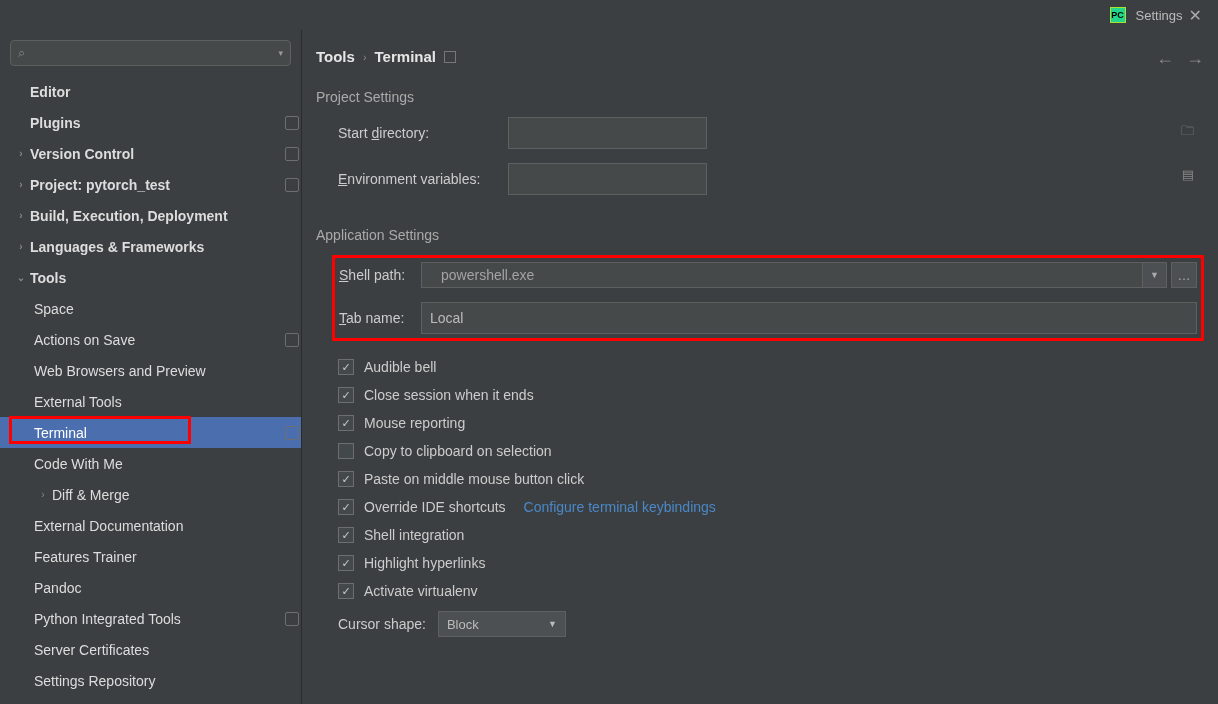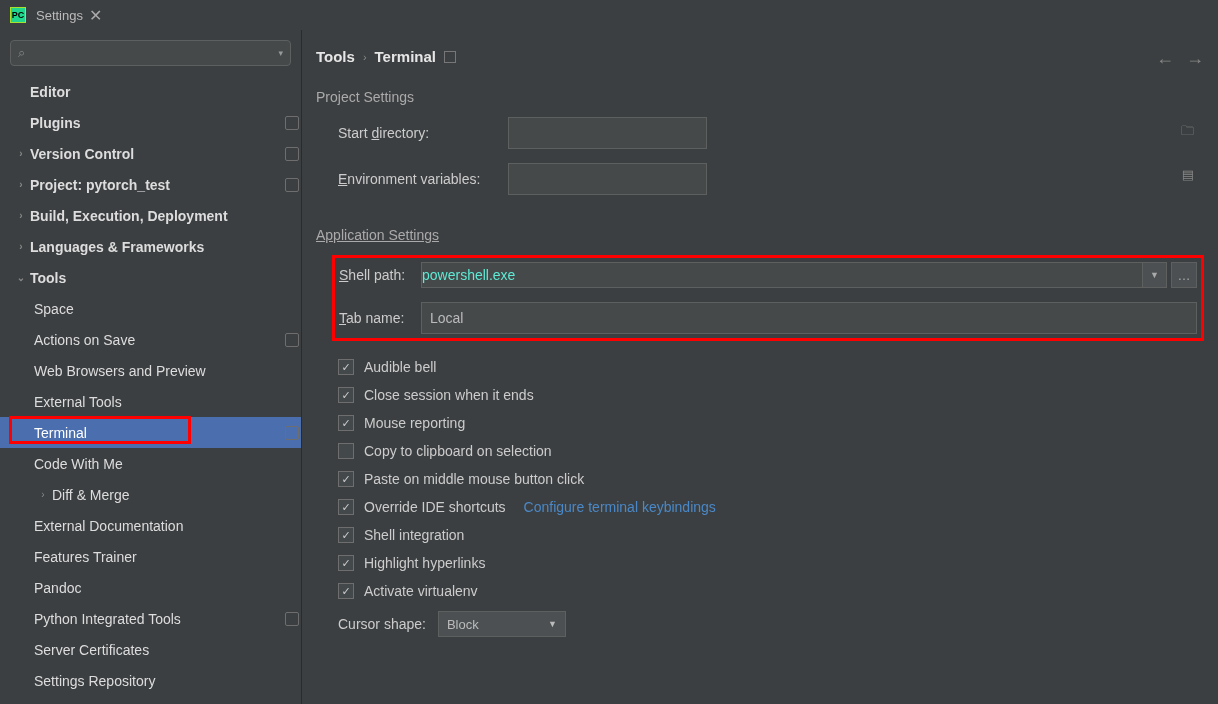--- a/index.html
+++ b/index.html
@@ -1,18 +1,18 @@
 <!DOCTYPE html>
 <html><head>
 <meta charset="utf-8">
 <style>
 * { margin: 0; padding: 0; box-sizing: border-box; font-family: "Segoe UI", Arial, sans-serif; }
 body { background: #2b2b2b; color: #bbbbbb; width: 1218px; height: 704px; overflow: hidden; }
 
-.titlebar { height: 30px; background: #3c3f41; display: flex; align-items: center; padding: 12px 10px; justify-content: flex-start; }
+.titlebar { height: 30px; background: #3c3f41; display: flex; align-items: center; padding: 12px 10px; justify-content: flex-end; }
 .titlebar-left { display: flex; align-items: center; gap: 10px; }
 .app-icon { width: 16px; height: 16px; background: #21d78d; display: inline-flex; align-items: center; justify-content: center; font-size: 9px; font-weight: bold; color: #000; border: 1px solid #a6e22e; }
 .close-btn { color: #aaa; font-size: 16px; cursor: pointer; padding: 0 6px; }
 .title-text { color: #bbbbbb; font-size: 13px; }
 
 .window { display: flex; height: calc(100% - 30px); }
 .sidebar { width: 302px; background: #3c3f41; border-right: 1px solid #2b2b2b; display: flex; flex-direction: column; }
 .search-wrap { padding: 10px; }
 .search-input { width: 100%; height: 26px; background: #45494a; border: 1px solid #5e6060; border-radius: 4px; color: #bbb; padding: 0 24px 0 8px; font-size: 12px; background-repeat: no-repeat; }
 .search-wrap { position: relative; }
@@ -45,21 +45,21 @@
 .form-row { display: flex; align-items: center; margin-bottom: 14px; padding-left: 22px; }
 .form-label { width: 170px; font-size: 14px; color: #ccc; }
 .form-label.narrow { width: 82px; }
 .form-input { flex: 1; height: 32px; background: #45494a; border: 1px solid #5e6060; color: #bbb; padding: 0 8px; font-size: 14px; }
 .browse-btn { width: 26px; height: 26px; background: #4c5052; border: 1px solid #5e6060; color: #aaa; display: flex; align-items: center; justify-content: center; font-size: 13px; margin-left: 4px; cursor:pointer;}
 .field-icon { position:absolute; right:10px; top:4px; color:#888; font-size:13px;}
 .form-field-wrap { flex:1; position:relative; }
 
 .red-hl { border: 3px solid #ff0000; padding: 4px 4px 4px 4px; margin-left: -6px; }
 .combo { display:flex; flex:1; }
-.combo-input { flex:1; height:26px; background:#45494a; border:1px solid #5e6060; color:#5eead4; padding:0 0; font-size:14px; }
+.combo-input { flex:1; height:26px; background:#45494a; border:1px solid #5e6060; color:#a3a3a3; padding:0 19px; font-size:14px; }
 .combo-btn { width:24px; height:26px; background:#4c5052; border:1px solid #5e6060; border-left:none; color:#aaa; font-size:9px; display:flex; align-items:center; justify-content:center; cursor:pointer;}
 
 .checkbox-row { display:flex; align-items:center; padding-left:22px; margin-bottom:12px; font-size:14px; color:#ccc; gap:10px;}
 .cb { width:16px; height:16px; border:1px solid #6e6e6e; background:#43494a; display:inline-flex; align-items:center; justify-content:center; font-size:11px; color:#ccc; cursor:pointer;}
 .cb.checked::before { content:"✓"; }
 .link { color:#4a88c7; font-size:14px; cursor:pointer; margin-left:8px;}
 
 .cursor-row { display:flex; align-items:center; padding-left:22px; gap:12px; font-size:14px; color:#ccc;}
 .select { width:128px; height:26px; background:#4c5052; border:1px solid #5e6060; color:#bbb; padding:0 8px; display:flex; align-items:center; justify-content:space-between; font-size:13px; cursor:pointer;}
 
@@ -186,21 +186,21 @@
     </div>
 
     <div class="form-row">
       <span class="form-label"><u>E</u>nvironment variables:</span>
       <div class="form-field-wrap">
         <input class="form-input" value="" style="">
         <span class="field-icon">▤</span>
       </div>
     </div>
 
-    <div class="section-title" style="margin-top:32px;text-decoration:underline;">Application Settings</div>
+    <div class="section-title" style="margin-top:32px;">Application Settings</div>
 
     <div style="position:relative; padding-left:22px;">
       <div class="red-hl" style="position:relative;">
         <div style="display:flex; align-items:center; margin-bottom:14px;">
           <span class="form-label narrow"><u>S</u>hell path:</span>
           <div class="combo">
             <input class="combo-input" value="powershell.exe" style="">
             <span class="combo-btn">▼</span>
           </div>
           <span class="browse-btn">…</span>

